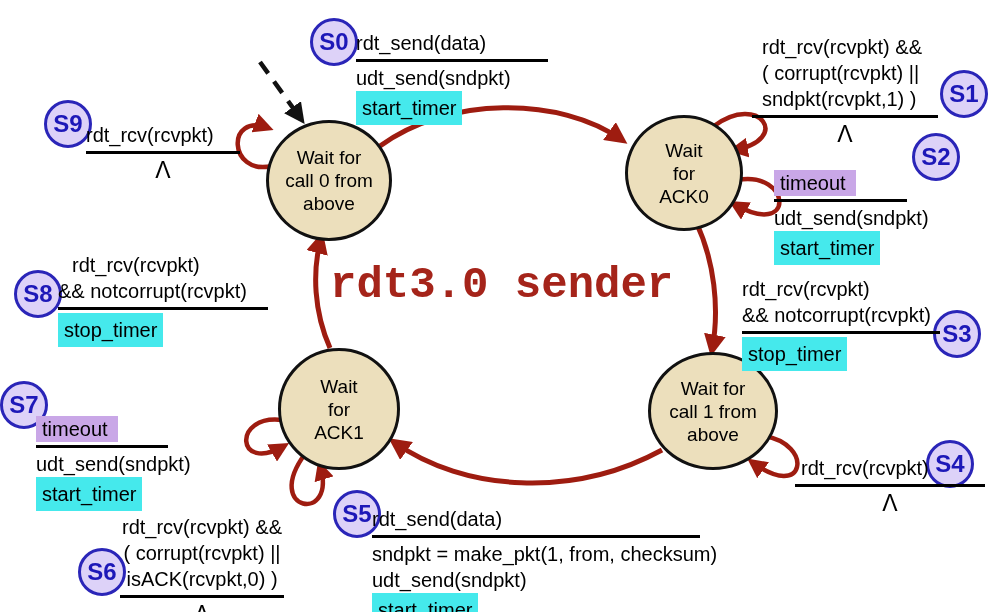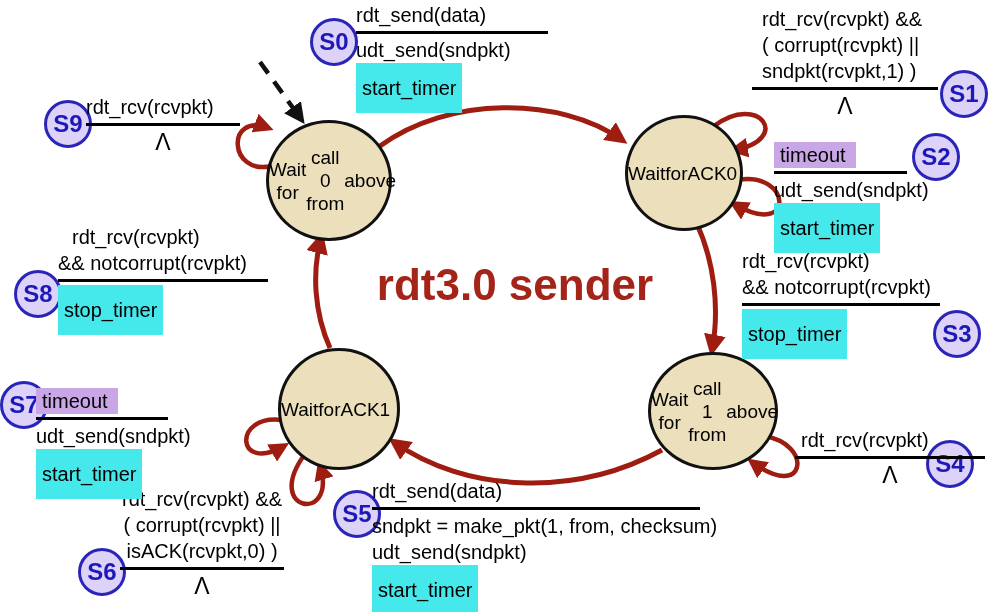--- a/index.html
+++ b/index.html
@@ -1,32 +1,32 @@
 <!DOCTYPE html>
 <html><head>
 <meta charset="utf-8">
 <style>
   html,body{margin:0;padding:0;background:#fff;}
   .canvas{position:relative;width:992px;height:612px;background:#ffffff;overflow:hidden;
           font-family:"Liberation Sans",sans-serif;color:#000;}
   .arrows{position:absolute;left:0;top:0;}
   .state{position:absolute;background:#ecdfbc;border:3px solid #111;border-radius:50%;
-         display:flex;flex-direction:row;align-items:center;
+         display:flex;flex-direction:column;align-items:center;justify-content:center;
          text-align:center;font-size:19px;line-height:23px;}
   .state span{display:block;}
   .badge{position:absolute;width:42px;height:42px;border-radius:50%;background:#ddd2f8;
          border:3px solid #2a25b8;color:#1d18b8;font-weight:bold;font-size:24px;
          display:flex;align-items:center;justify-content:center;}
-  .anno{position:absolute;font-size:20px;line-height:26px;white-space:nowrap;}
+  .anno{position:absolute;font-size:20px;line-height:26px;white-space:nowrap;margin-top:28px;}
   .anno.center{display:flex;flex-direction:column;align-items:center;}
   .sep{border-top:3px solid #000;margin:3px 0;height:0;}
   .lambda{text-align:center;font-size:23px;}
-  .hl-cyan{background:#45e9ec;padding:12px 6px;display:inline-block;}
+  .hl-cyan{background:#45e9ec;padding:4px 6px;display:inline-block;}
   .hl-purple{background:#c9a7e7;padding:0 10px 0 6px;display:inline-block;}
-  .title{position:absolute;color:#a5241a;font-size:44px;font-weight:bold;text-align:center;}
+  .title{position:absolute;color:#a5241a;font-size:44px;font-weight:bold;text-align:left;font-family:Liberation Mono, monospace;}
 </style>
 </head>
 <body>
 
 <div class="canvas">
 
   <svg class="arrows" width="992" height="612" viewBox="0 0 992 612">
     <defs>
       <marker id="ar" viewBox="0 0 10 10" refX="7" refY="5" markerWidth="4.4" markerHeight="4.4" orient="auto-start-reverse">
         <path d="M0 0 L10 5 L0 10 z" fill="#9e1c10"></path>

